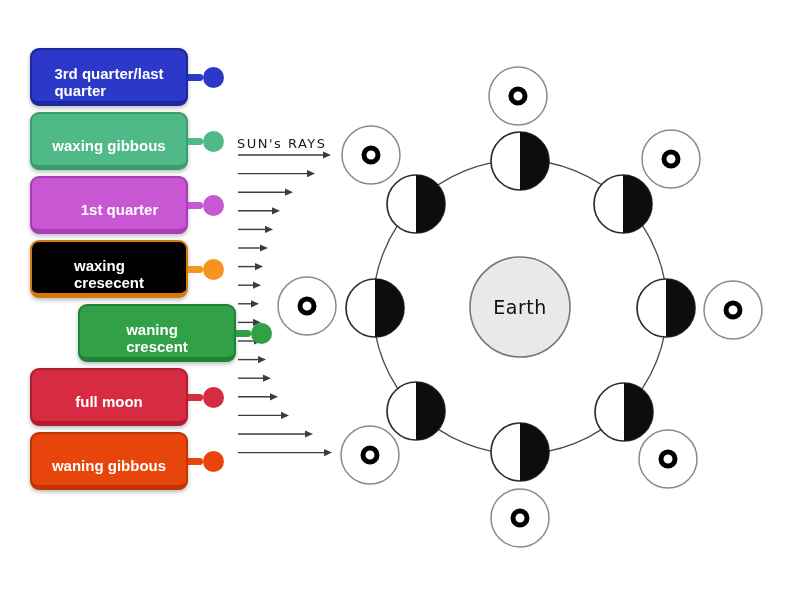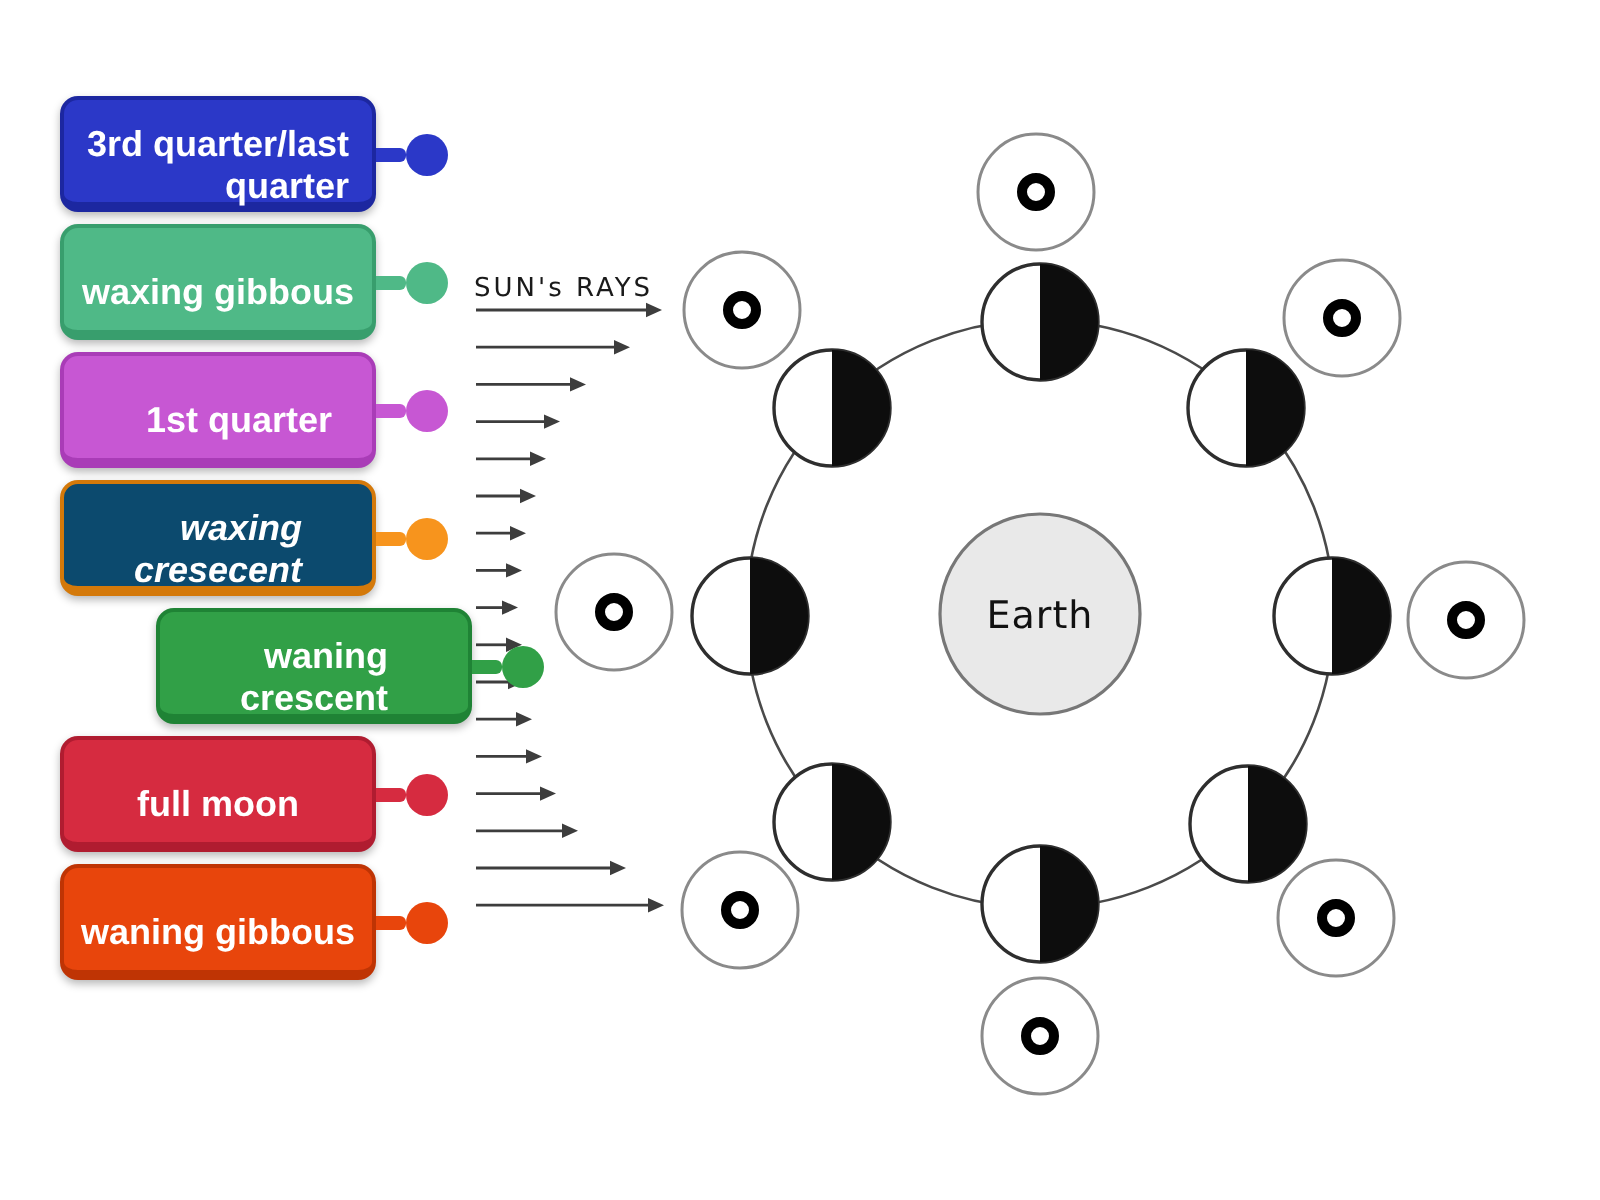--- a/index.html
+++ b/index.html
@@ -10,22 +10,22 @@
   #diagram-svg{position:absolute;left:0;top:0;}
   #label-column{position:absolute;left:0;top:0;width:240px;height:600px;}
   .label-row{position:absolute;left:30px;display:flex;align-items:center;height:58px;}
   .chip{
     width:158px;height:100%;box-sizing:border-box;border-radius:9px;
     display:flex;align-items:center;justify-content:center;padding:0 3px;
     border:2px solid #000;border-bottom-width:5px;
     box-shadow:0 2px 4px rgba(0,0,0,.28);cursor:grab;
   }
   .chip span{
-    color:#ffffff;font-weight:700;font-size:18px;line-height:1.12;
-    text-align:right;white-space:pre-line;margin-top:14px;
+    color:#ffffff;font-weight:700;font-size:15px;line-height:1.12;
+    text-align:left;white-space:pre-line;margin-top:14px;
   }
   .stub{width:15px;height:7px;border-radius:0 3px 3px 0;}
   .dot{width:21px;height:21px;border-radius:50%;}
   .scan-text{font-family:"DejaVu Sans",sans-serif;font-size:13px;letter-spacing:1.5px;fill:#1a1a1a;}
   .earth-text{font-family:"DejaVu Sans",sans-serif;font-size:19px;fill:#111;letter-spacing:0.5px;}
   svg text{user-select:none;}
 </style>
 </head>
 <body>
 
@@ -193,21 +193,21 @@
       <div class="dot" style="background: rgb(79, 185, 135);"></div>
     </div>
       <div class="label-row" style="top: 176px;">
       <div class="chip" style="background: rgb(199, 87, 211); border-color: rgb(169, 60, 183); padding-left: 24px;">
         <span>1st quarter</span>
       </div>
       <div class="stub" style="background: rgb(199, 87, 211);"></div>
       <div class="dot" style="background: rgb(199, 87, 211);"></div>
     </div>
       <div class="label-row" style="top: 240px;">
-      <div class="chip" style="background: #0c4a6e; border-color: rgb(212, 121, 10); font-style: italic;">
+      <div class="chip" style="background: #000000; border-color: rgb(212, 121, 10);">
         <span>waxing
 cresecent</span>
       </div>
       <div class="stub" style="background: rgb(247, 148, 29);"></div>
       <div class="dot" style="background: rgb(247, 148, 29);"></div>
     </div>
       <div class="label-row" style="top: 304px; padding-left: 48px;">
       <div class="chip" style="background: rgb(49, 160, 71); border-color: rgb(31, 131, 53);">
         <span>waning
 crescent</span>

